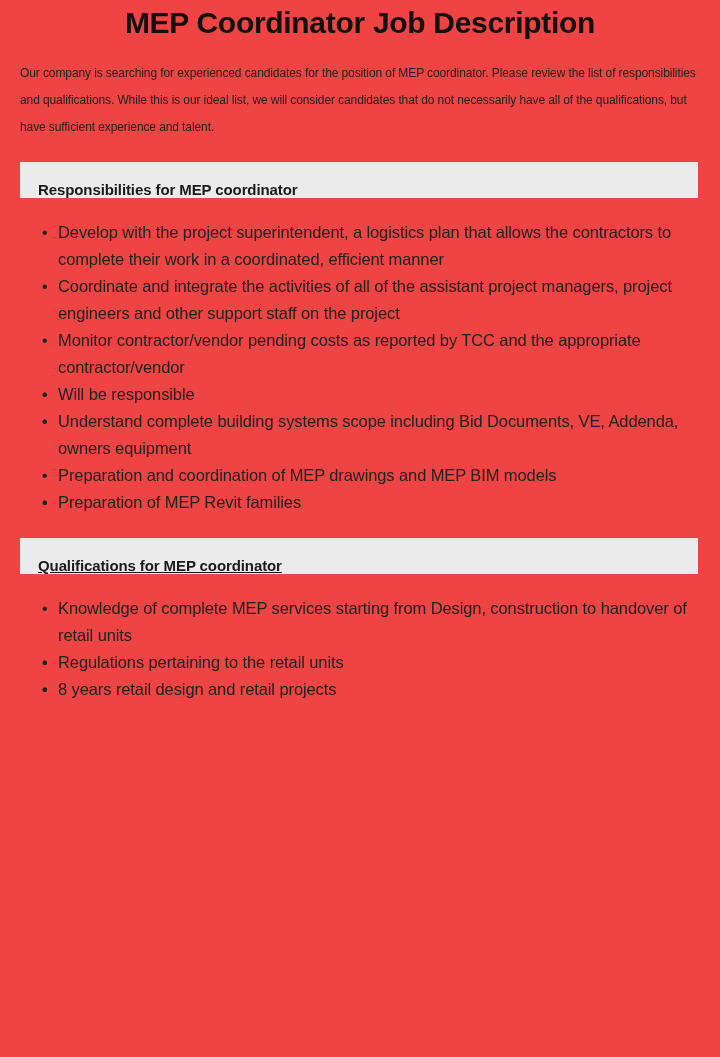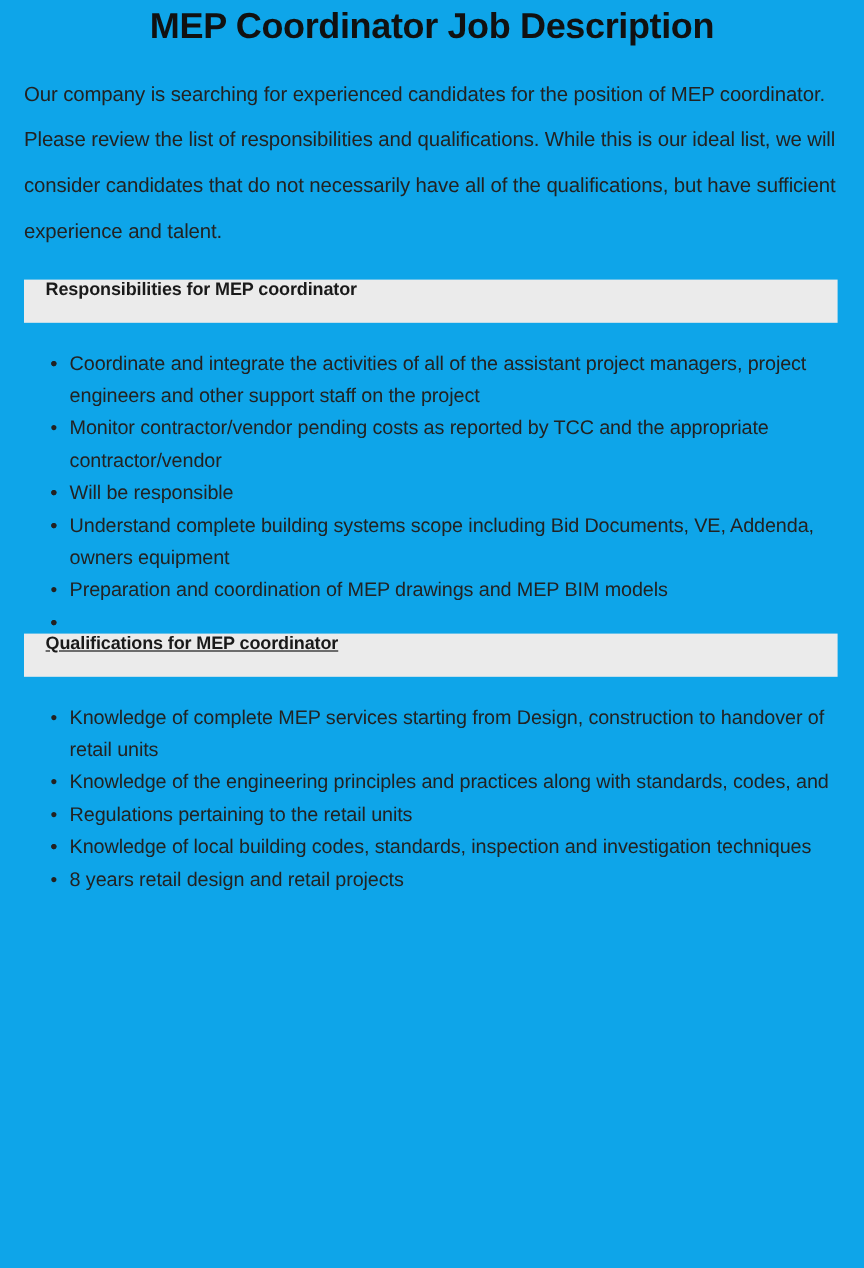--- a/index.html
+++ b/index.html
@@ -12,49 +12,49 @@
     height: 1057px;
     font-family: "Liberation Sans", sans-serif;
     color: #1a1a1a;
     overflow: hidden;
   }
   .page {
     width: 720px;
     height: 1057px;
     position: relative;
     box-sizing: border-box;
-    background: #0ea5e9;
+    background: #ef4444;
   }
   .doc-title {
     font-size: 30px;
     font-weight: bold;
     text-align: center;
     color: #111111;
     letter-spacing: -0.3px;
     margin: 0;
     padding: 4px 20px 0 20px;
     line-height: 38px;
   }
   .intro {
     margin: 0;
     padding: 18px 20px 0 20px;
-    font-size: 17px;
-    line-height: 38px;
+    font-size: 12px;
+    line-height: 27px;
     color: #222222;
     letter-spacing: -0.1px;
   }
   .section {
     margin: 0;
   }
   .section-header {
     background: #ebebeb;
     margin: 0 22px 0 20px;
     height: 36px;
     display: flex;
-    align-items: flex-start;
+    align-items: flex-end;
     padding: 0 0 0 18px;
     box-sizing: border-box;
   }
   .section-header .section-title {
     font-size: 15px;
     font-weight: bold;
     color: #1a1a1a;
     letter-spacing: -0.1px;
   }
   .resp-header-wrap { padding-top: 21px; }
@@ -92,42 +92,42 @@
 
   <p class="intro">Our company is searching for experienced candidates for the position of MEP coordinator. Please review the list of responsibilities and qualifications. While this is our ideal list, we will consider candidates that do not necessarily have all of the qualifications, but have sufficient experience and talent.</p>
 
   <div class="section">
     <div class="resp-header-wrap">
       <div class="section-header">
         <span class="section-title">Responsibilities for MEP coordinator</span>
       </div>
     </div>
     <ul class="bullets resp" id="resp-list">
-        <li><span class="dot">•</span></li>
+        <li><span class="dot">•</span><span>Develop with the project superintendent, a logistics plan that allows the contractors to complete their work in a coordinated, efficient manner</span></li>
         <li><span class="dot">•</span><span>Coordinate and integrate the activities of all of the assistant project managers, project engineers and other support staff on the project</span></li>
         <li><span class="dot">•</span><span>Monitor contractor/vendor pending costs as reported by TCC and the appropriate contractor/vendor</span></li>
         <li><span class="dot">•</span></li>
         <li><span class="dot">•</span><span>Will be responsible</span></li>
         <li><span class="dot">•</span></li>
         <li><span class="dot">•</span><span>Understand complete building systems scope including Bid Documents, VE, Addenda, owners equipment</span></li>
         <li><span class="dot">•</span><span>Preparation and coordination of MEP drawings and MEP BIM models</span></li>
         <li><span class="dot">•</span></li>
-        <li><span class="dot">•</span></li>
+        <li><span class="dot">•</span><span>Preparation of MEP Revit families</span></li>
       </ul>
   </div>
 
   <div class="section">
     <div class="qual-header-wrap">
       <div class="section-header">
         <span class="section-title">Qualifications for MEP coordinator</span>
       </div>
     </div>
     <ul class="bullets qual" id="qual-list">
         <li><span class="dot">•</span><span>Knowledge of complete MEP services starting from Design, construction to handover of retail units</span></li>
-        <li><span class="dot">•</span><span>Knowledge of the engineering principles and practices along with standards, codes, and</span></li>
+        <li><span class="dot">•</span></li>
         <li><span class="dot">•</span><span>Regulations pertaining to the retail units</span></li>
         <li><span class="dot">•</span></li>
-        <li><span class="dot">•</span><span>Knowledge of local building codes, standards, inspection and investigation techniques</span></li>
+        <li><span class="dot">•</span></li>
         <li><span class="dot">•</span><span>8 years retail design and retail projects</span></li>
       </ul>
   </div>
 
 </div>
 
 </body></html>

